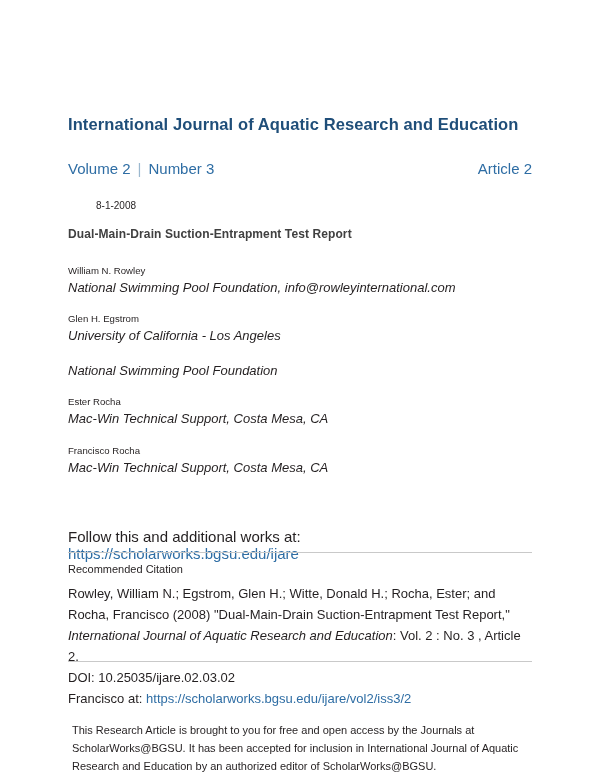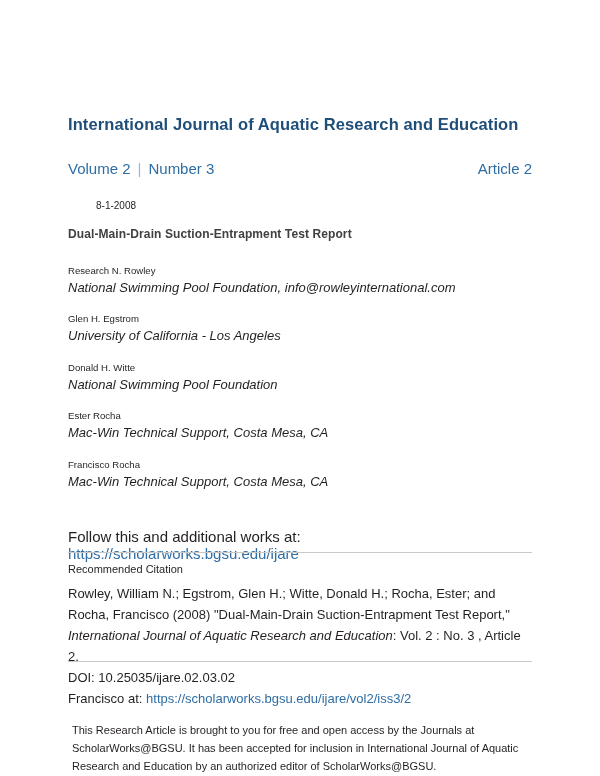--- a/index.html
+++ b/index.html
@@ -155,29 +155,28 @@
     </div>
     <div>Article 2</div>
   </div>
 
   <div class="pub-date">8-1-2008</div>
 
   <div class="article-title">Dual-Main-Drain Suction-Entrapment Test Report</div>
 
   <div class="authors">
     <div class="author">
-      <div class="author-name">Research N. Rowley</div>
+      <div class="author-name">William N. Rowley</div>
       <div class="author-affil">National Swimming Pool Foundation, info@rowleyinternational.com</div>
     </div>
     <div class="author">
       <div class="author-name">Glen H. Egstrom</div>
       <div class="author-affil">University of California - Los Angeles</div>
     </div>
     <div class="author">
-      <div class="author-name">Donald H. Witte</div>
       <div class="author-affil">National Swimming Pool Foundation</div>
     </div>
     <div class="author">
       <div class="author-name">Ester Rocha</div>
       <div class="author-affil">Mac-Win Technical Support, Costa Mesa, CA</div>
     </div>
     <div class="author">
       <div class="author-name">Francisco Rocha</div>
       <div class="author-affil">Mac-Win Technical Support, Costa Mesa, CA</div>
     </div>

